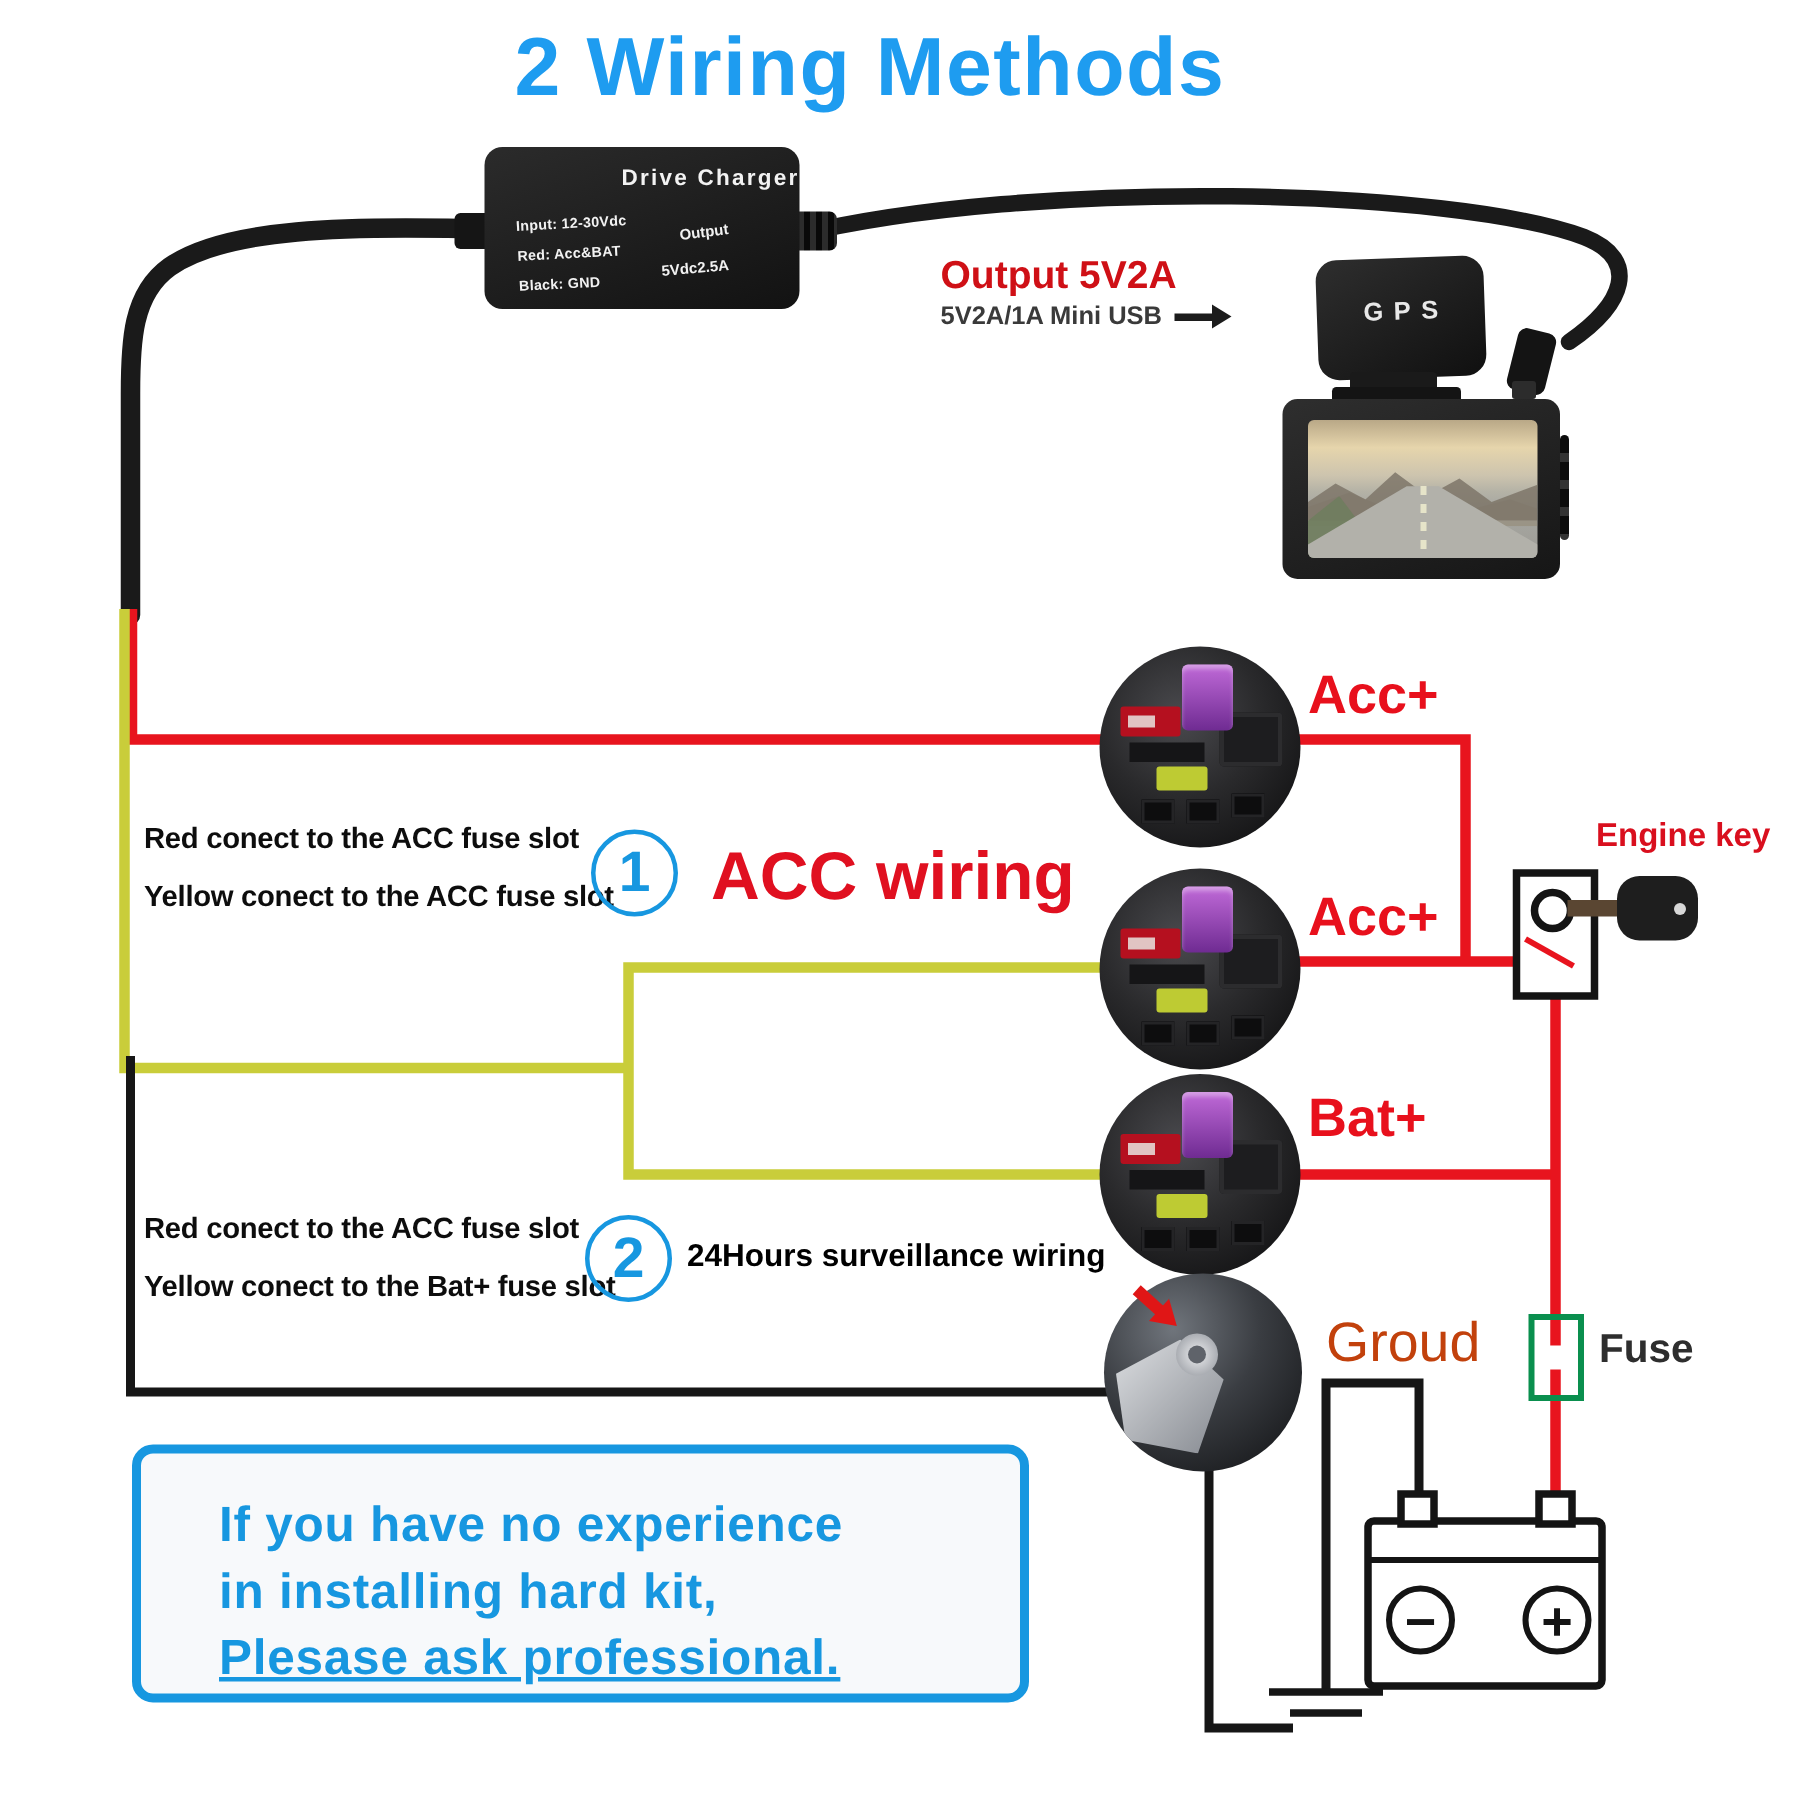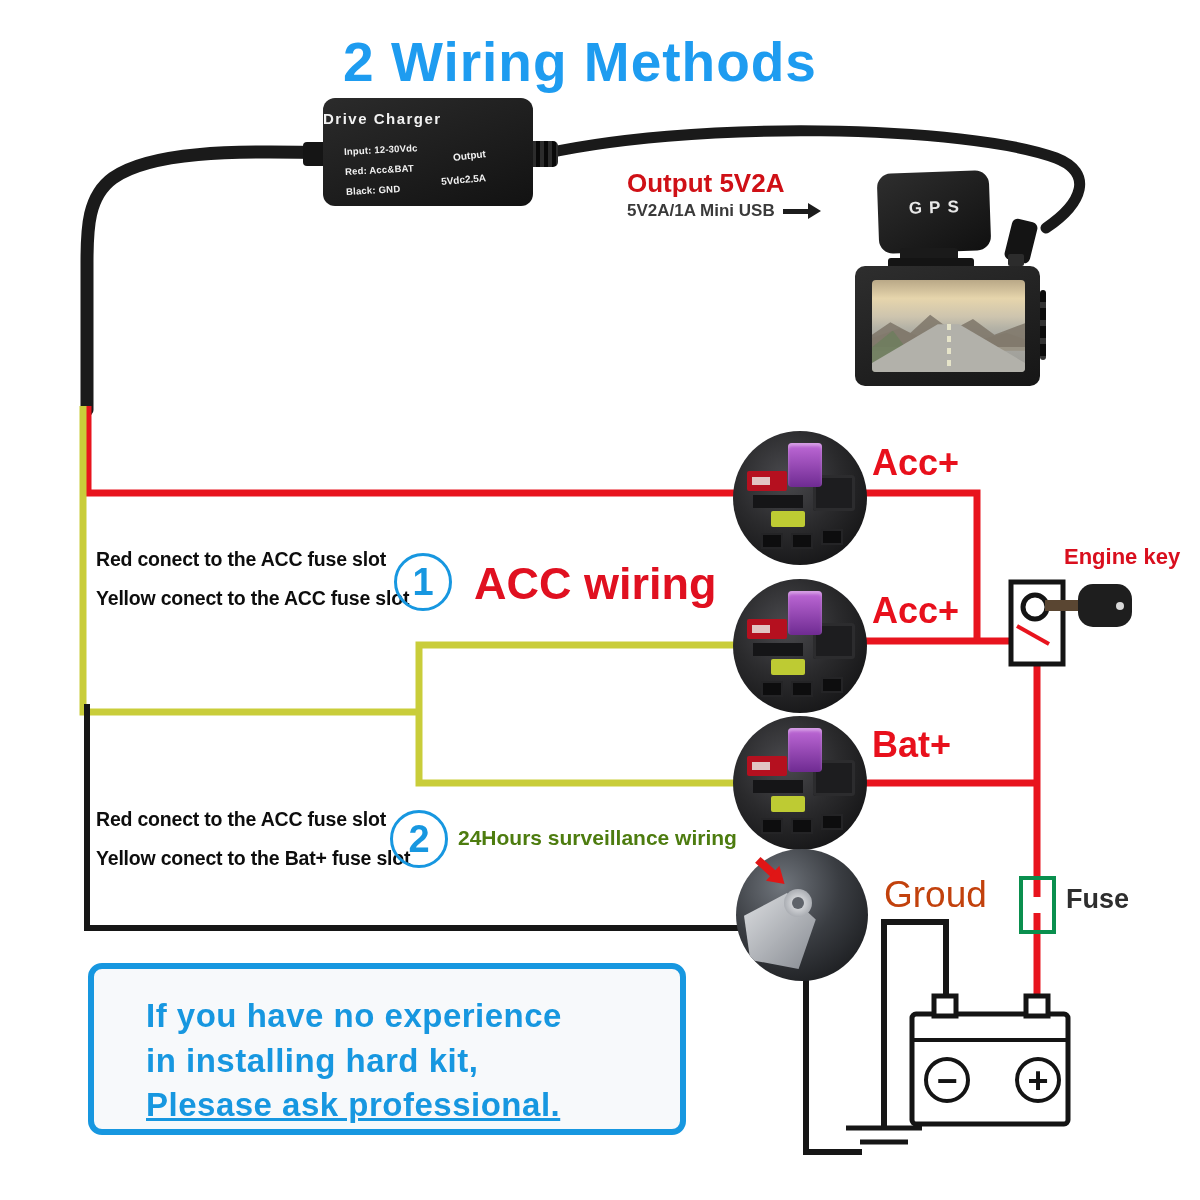--- a/index.html
+++ b/index.html
@@ -4,34 +4,34 @@
 <style>
   html,body { margin:0; padding:0; background:#ffffff; }
   #canvas {
     position:relative; width:1200px; height:1200px; background:#ffffff;
     font-family:"Liberation Sans", sans-serif; overflow:hidden;
   }
   .abs { position:absolute; }
 
   
   #title {
-    left:0; top:30px; width:1160px; text-align:center;
+    left:0; top:12px; width:1160px; text-align:center;
     font-size:55px; font-weight:bold; color:#1e9cf0; letter-spacing:1px;
   }
 
   
   #wires { left:0; top:0; width:1200px; height:1200px; }
 
   
   #charger {
     left:323px; top:98px; width:210px; height:108px;
     background:linear-gradient(160deg,#2b2b2b,#121212);
     border-radius:12px; color:#f2f2f2;
   }
-  #charger .c-title { position:absolute; left:0; top:12px; width:100%; text-align:left;
+  #charger .c-title { position:absolute; left:0; top:12px; width:100%; text-align:right;
     font-size:15px; font-weight:bold; letter-spacing:1.5px; }
   #charger .c-left { position:absolute; left:22px; top:42px; font-size:9.5px; font-weight:bold;
     line-height:20px; transform:rotate(-3deg); letter-spacing:.2px; }
   #charger .c-out1 { position:absolute; left:130px; top:52px; font-size:10px; font-weight:bold; transform:rotate(-7deg); }
   #charger .c-out2 { position:absolute; left:118px; top:76px; font-size:10px; font-weight:bold; transform:rotate(-5deg); }
   .nub { background:#151515; border-radius:4px; }
   #nub-left  { left:303px; top:142px; width:24px; height:24px; }
   #nub-right { left:528px; top:141px; width:30px; height:26px;
     background:repeating-linear-gradient(90deg,#090909 0 4px,#2c2c2c 4px 8px); border-radius:5px; }
 
@@ -111,21 +111,21 @@
 
   
   .method-lines { font-size:19.5px; font-weight:bold; color:#0d0d0d; line-height:39px; letter-spacing:-0.2px; }
   #method1-lines { left:96px; top:540px; }
   #method2-lines { left:96px; top:800px; }
   .num-circle { width:52px; height:52px; border:3.5px solid #1797e0; border-radius:50%;
     color:#1797e0; font-size:38px; font-weight:bold; text-align:center; line-height:52px; }
   #num1 { left:394px; top:553px; }
   #num2 { left:390px; top:810px; }
   #method1-name { left:474px; top:558px; font-size:45px; font-weight:bold; color:#e01020; }
-  #method2-name { left:458px; top:826px; font-size:21px; font-weight:bold; color:#4d7c0f; }
+  #method2-name { left:458px; top:826px; font-size:21px; font-weight:bold; color:#000000; }
 
   
   #notice { left:88px; top:963px; width:598px; height:172px; border:6px solid #1797e0; border-radius:14px;
     background:#f7f9fb; box-sizing:border-box; }
   #notice .line { position:absolute; left:52px; font-size:33px; font-weight:bold; color:#1797e0; letter-spacing:.5px; }
   #notice .l1 { top:28px; } #notice .l2 { top:73px; } #notice .l3 { top:117px;text-decoration:underline; }
 </style>
 </head>
 <body>
 

